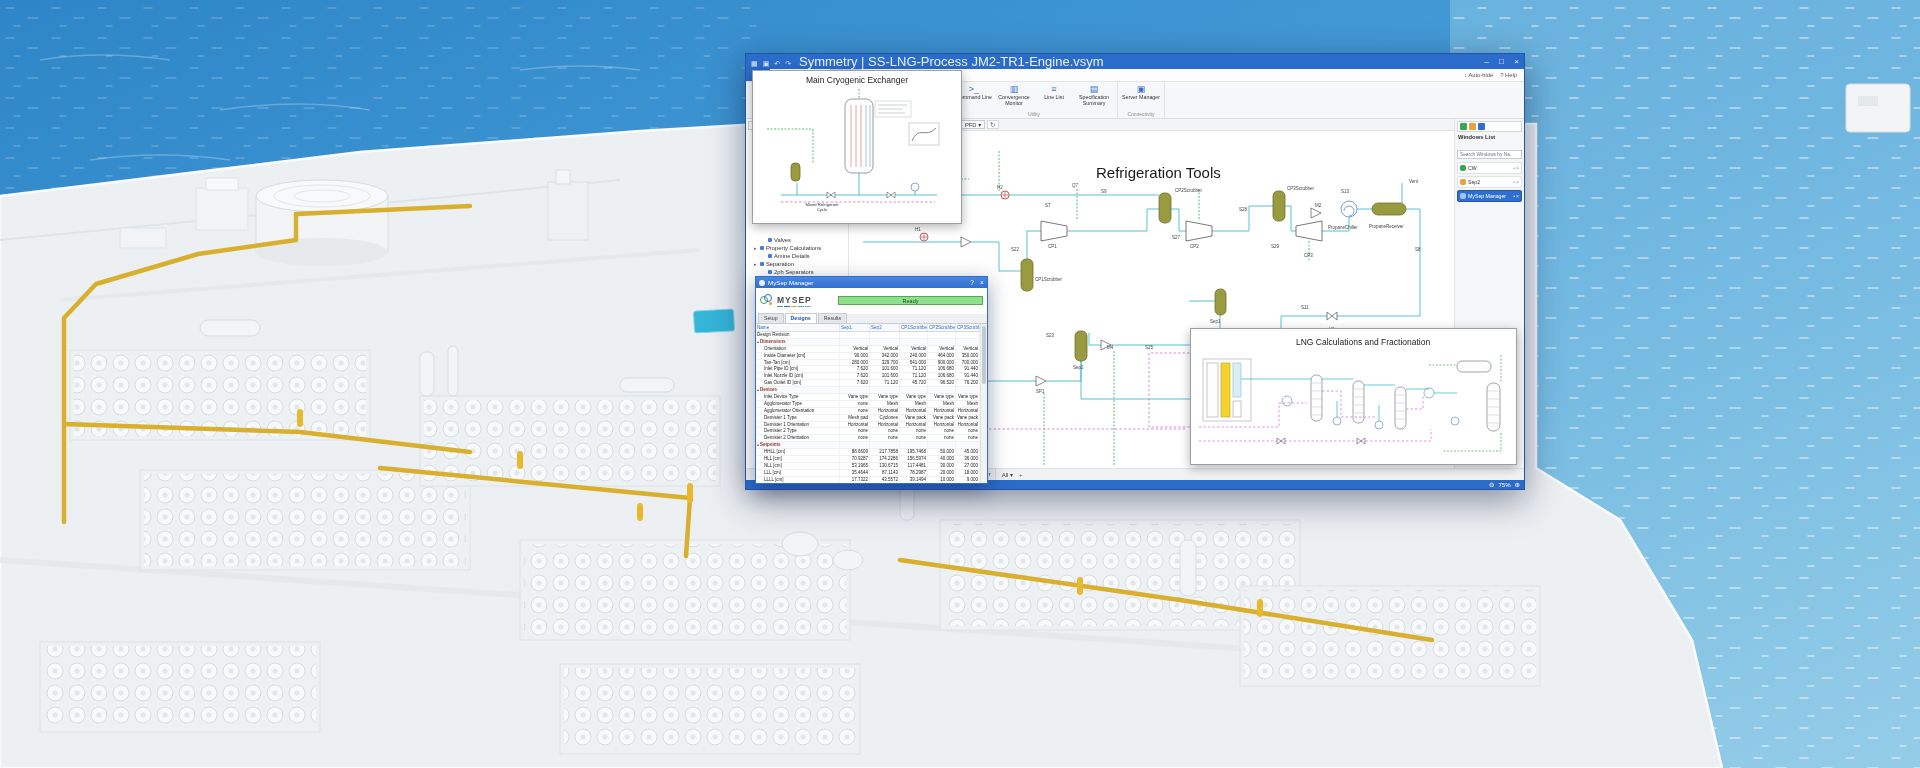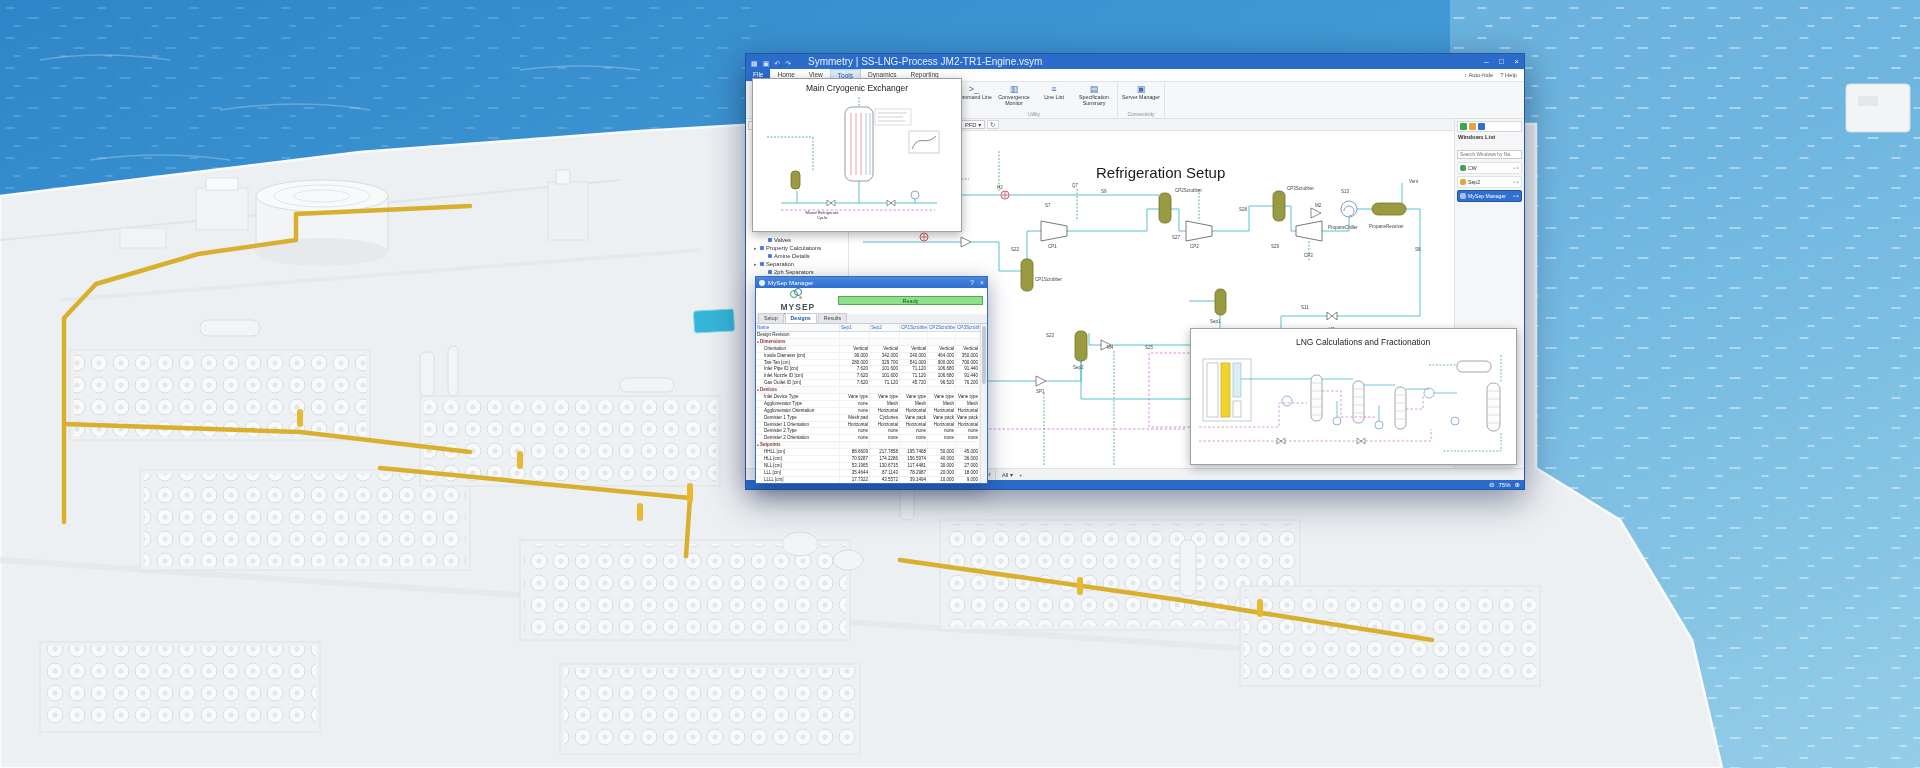--- a/index.html
+++ b/index.html
@@ -7,21 +7,21 @@
   *{box-sizing:border-box;}
   #stage{position:relative;width:1920px;height:768px;background:#3f9ad8;}
   #bg-svg{position:absolute;left:0;top:0;}
 
   
   #sym-win{position:absolute;left:745px;top:53px;width:780px;height:437px;z-index:10;
     background:#fff;border:1px solid #2456a8;display:flex;flex-direction:column;
     box-shadow:0 10px 34px rgba(0,20,60,.45);}
   .sym-titlebar{height:15px;background:#2b6bc9;display:flex;align-items:center;color:#eaf1fb;flex:0 0 auto;}
   .tb-ic{font-size:7px;color:#dce8fa;margin-left:5px;line-height:15px;}
-  .sym-title{font-size:10px;margin-left:17px;white-space:nowrap;}
+  .sym-title{font-size:13px;margin-left:8px;white-space:nowrap;}
   .tb-ctrls{margin-left:auto;display:flex;}
   .tb-btn{width:15px;text-align:center;font-size:8px;line-height:15px;color:#fff;}
   .sym-tabrow{height:13px;background:#fdfdfd;border-bottom:1px solid #e1e4e8;display:flex;align-items:stretch;flex:0 0 auto;}
   .sym-tab{font-size:6.5px;line-height:12px;padding:0 7px;color:#444;}
   .sym-tab[data-state="file"]{background:#2b6bc9;color:#fff;}
   .sym-tab[data-state="active"]{background:#dce9f8;color:#1a57b0;border:1px solid #bcd2ef;border-bottom:none;}
   .tabrow-right{margin-left:auto;display:flex;align-items:center;}
   .tabrow-tool{font-size:5.8px;color:#555;margin-right:7px;white-space:nowrap;}
   .sym-ribbon{height:37px;background:#f6f7f9;border-bottom:1px solid #dcdfe3;display:flex;padding-left:205px;flex:0 0 auto;}
   .rb-group{display:flex;flex-direction:column;border-right:1px solid #e0e3e6;padding:1px 3px 0 3px;}
@@ -67,38 +67,38 @@
   .sym-status{height:12px;background:#f1f2f4;border-top:1px solid #e0e3e6;display:flex;align-items:center;font-size:6px;color:#444;flex:0 0 auto;}
   .st-tab{margin-left:212px;padding:0 4px;border-right:1px solid #d8dce0;line-height:11px;}
   .st-filter{margin-left:6px;}
   .st-add{margin-left:6px;color:#666;}
   .sym-frame{height:9px;background:#2b6bc9;display:flex;align-items:center;justify-content:flex-end;color:#fff;flex:0 0 auto;}
   .zoom-g{font-size:6.5px;margin-right:4px;}
   .zoom-v{font-size:6px;margin-right:4px;}
 
   
   .inset{position:absolute;background:#fff;border:1px solid #9aa0a6;box-shadow:0 3px 10px rgba(0,0,0,.3);z-index:15;}
-  #inset-mce{left:752px;top:78px;width:210px;height:154px;}
+  #inset-mce{left:752px;top:70px;width:210px;height:154px;}
   #inset-lng{left:1190px;top:328px;width:327px;height:137px;}
   .inset-title{position:absolute;font-size:8.5px;color:#1b1b1b;white-space:nowrap;}
   #inset-mce .inset-title{left:0;right:0;top:4px;text-align:center;}
   #inset-lng .inset-title{left:105px;top:8px;}
   .mce-caption{position:absolute;left:50px;top:132px;width:38px;font-size:4.2px;line-height:4.8px;text-align:center;color:#334;}
 
   
   #mysep-win{position:absolute;left:755px;top:276px;width:233px;height:208px;z-index:30;
     background:#fff;border:1px solid #2e6fd0;display:flex;flex-direction:column;
     box-shadow:0 6px 20px rgba(0,20,60,.4);}
   .ms-titlebar{height:11px;background:linear-gradient(#4b86dd,#2e6fd0);display:flex;align-items:center;color:#fff;flex:0 0 auto;}
   .ms-appic{width:6px;height:6px;border-radius:50%;background:#fff;margin:0 3px;opacity:.9;}
   .ms-title{font-size:6.2px;}
   .ms-tbr{margin-left:auto;display:flex;}
   .ms-tbtn{width:10px;text-align:center;font-size:6.5px;line-height:11px;}
   .ms-top{height:26px;display:flex;flex:0 0 auto;}
-  .ms-logo{width:80px;display:flex;align-items:center;padding-left:4px;flex-direction:column;}
+  .ms-logo{width:80px;display:flex;align-items:center;padding-left:4px;}
   .ms-emblem{position:relative;width:14px;height:14px;margin-right:3px;flex:0 0 auto;}
   .ms-ring1{position:absolute;left:0;top:2px;width:8px;height:8px;border:1.6px solid #3aa655;border-radius:50%;}
   .ms-ring2{position:absolute;left:4px;top:0;width:8px;height:8px;border:1.6px solid #2e6fd0;border-radius:50%;}
   .ms-dot{position:absolute;left:9px;top:8px;width:3px;height:3px;background:#e8a33d;border-radius:50%;}
   .ms-logoblock{display:flex;flex-direction:column;}
   .ms-logotext{font-size:8.5px;font-weight:bold;letter-spacing:1px;color:#4a4f55;}
   .ms-strip{display:flex;margin-top:1px;}
   .ms-strip span{width:6px;height:1.8px;margin-right:1px;}
   .ms-ready{flex:1;margin:8px 4px 0 2px;height:9px;background:#8ee08a;border:1px solid #55a855;
     font-size:5.5px;text-align:center;line-height:8px;color:#1d4d1d;}
@@ -456,21 +456,21 @@
             <g>
                 <polygon points="462,77 462,87 472,82" fill="#fff" stroke="#555" stroke-width="0.7"></polygon>
               </g>
             <g>
                 <polygon points="252,209 252,219 262,214" fill="#fff" stroke="#555" stroke-width="0.7"></polygon>
               </g>
             <g>
                 <polygon points="187,245 187,255 197,250" fill="#fff" stroke="#555" stroke-width="0.7"></polygon>
               </g>
           </svg>
-          <span class="fs-title">Refrigeration Setup</span>
+          <span class="fs-title">Refrigeration Tools</span>
           <span>
             
           <span class="fs-label" style="left: 148px; top: 54px;">H2</span><span class="fs-label" style="left: 223px; top: 52px;">Q7</span><span class="fs-label" style="left: 196px; top: 72px;">S7</span><span class="fs-label" style="left: 252px; top: 58px;">S9</span><span class="fs-label" style="left: 199px; top: 113px;">CP1</span><span class="fs-label" style="left: 162px; top: 116px;">S22</span><span class="fs-label" style="left: 186px; top: 146px;">CP1Scrubber</span><span class="fs-label" style="left: 326px; top: 57px;">CP2Scrubber</span><span class="fs-label" style="left: 323px; top: 104px;">S27</span><span class="fs-label" style="left: 341px; top: 113px;">CP2</span><span class="fs-label" style="left: 390px; top: 76px;">S28</span><span class="fs-label" style="left: 438px; top: 55px;">CP3Scrubber</span><span class="fs-label" style="left: 466px; top: 72px;">M2</span><span class="fs-label" style="left: 422px; top: 113px;">S29</span><span class="fs-label" style="left: 455px; top: 122px;">CP3</span><span class="fs-label" style="left: 492px; top: 58px;">S13</span><span class="fs-label" style="left: 479px; top: 94px;">PropaneChiller</span><span class="fs-label" style="left: 520px; top: 93px;">PropaneReceiver</span><span class="fs-label" style="left: 560px; top: 48px;">Vent</span><span class="fs-label" style="left: 566px; top: 116px;">S8</span><span class="fs-label" style="left: 361px; top: 188px;">Sep1</span><span class="fs-label" style="left: 452px; top: 174px;">S11</span><span class="fs-label" style="left: 480px; top: 196px;">V2</span><span class="fs-label" style="left: 422px; top: 214px;">V3</span><span class="fs-label" style="left: 422px; top: 252px;">V1</span><span class="fs-label" style="left: 344px; top: 202px;">S20</span><span class="fs-label" style="left: 258px; top: 214px;">M4</span><span class="fs-label" style="left: 224px; top: 234px;">Sep2</span><span class="fs-label" style="left: 197px; top: 202px;">S23</span><span class="fs-label" style="left: 187px; top: 258px;">SP1</span><span class="fs-label" style="left: 370px; top: 278px;">V4</span><span class="fs-label" style="left: 66px; top: 96px;">H1</span><span class="fs-label" style="left: 296px; top: 214px;">S25</span></span>
         </div>
       </div>
 
       <div class="sym-right">
         <div class="wl-toolbox">
           <span class="wl-toolic" style="background:#3aa655;"></span>
           <span class="wl-toolic" style="background:#e8a33d;"></span>

